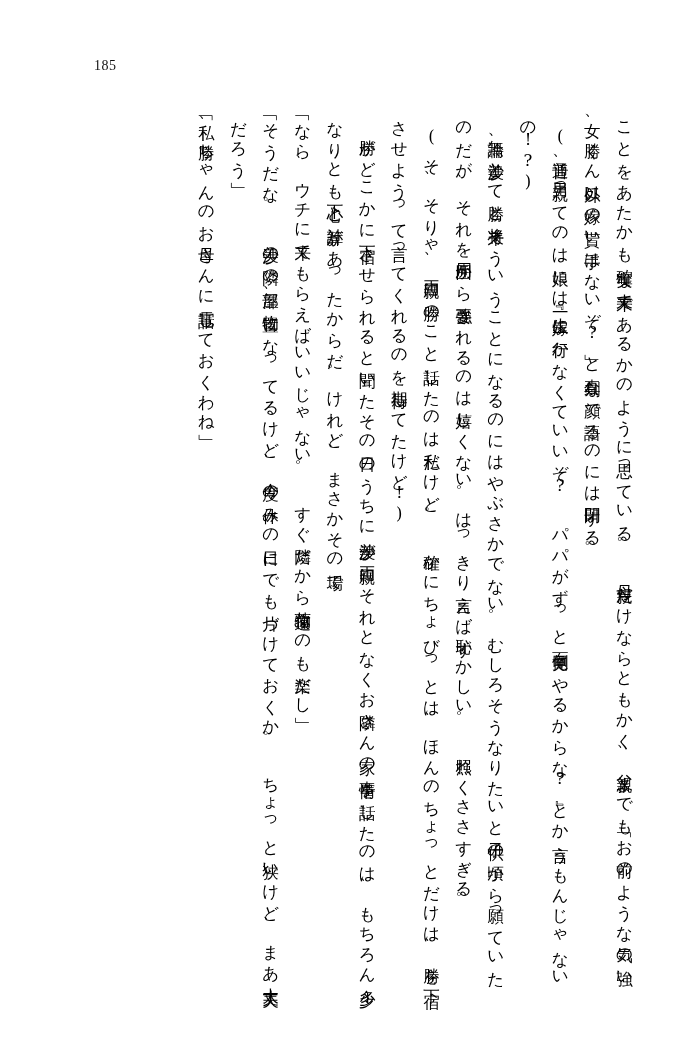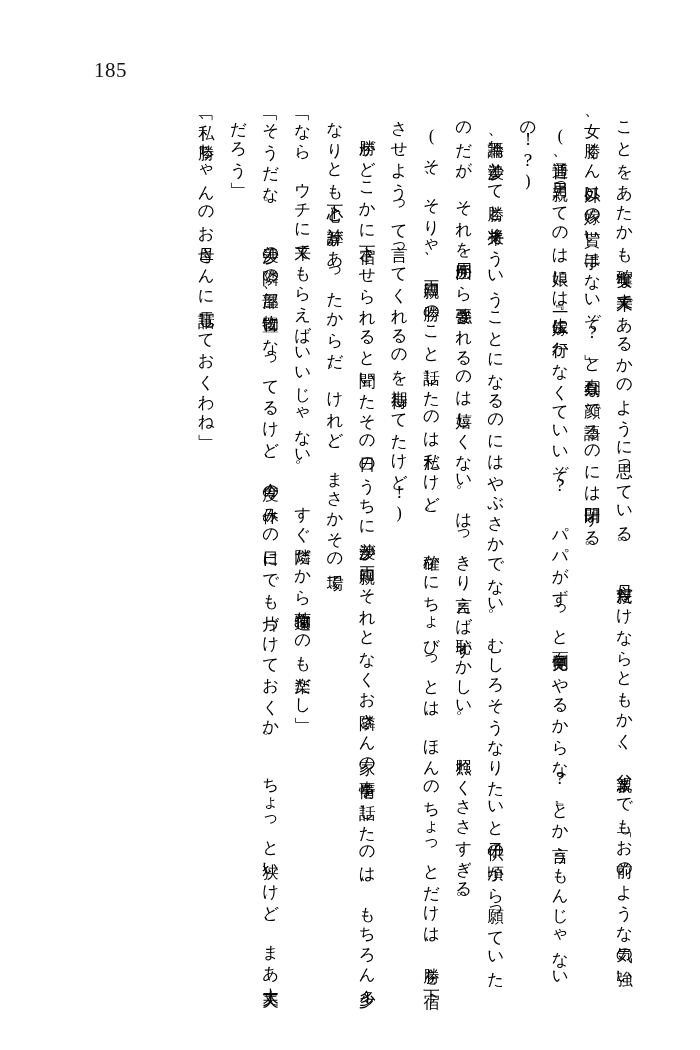--- a/index.html
+++ b/index.html
@@ -13,21 +13,21 @@
     height: 1050px;
     background: #ffffff;
     overflow: hidden;
     font-family: "Liberation Serif", "DejaVu Serif", serif;
     color: #000000;
   }
   .page-number {
     position: absolute;
     top: 58px;
     left: 94px;
-    font-size: 21px;
+    font-size: 14px;
     letter-spacing: 0.5px;
     color: #111;
     font-family: "Liberation Serif", "DejaVu Serif", serif;
   }
   .body-text {
     position: absolute;
     top: 110px;
     left: 60px;
     width: 580px;
     height: 870px;

